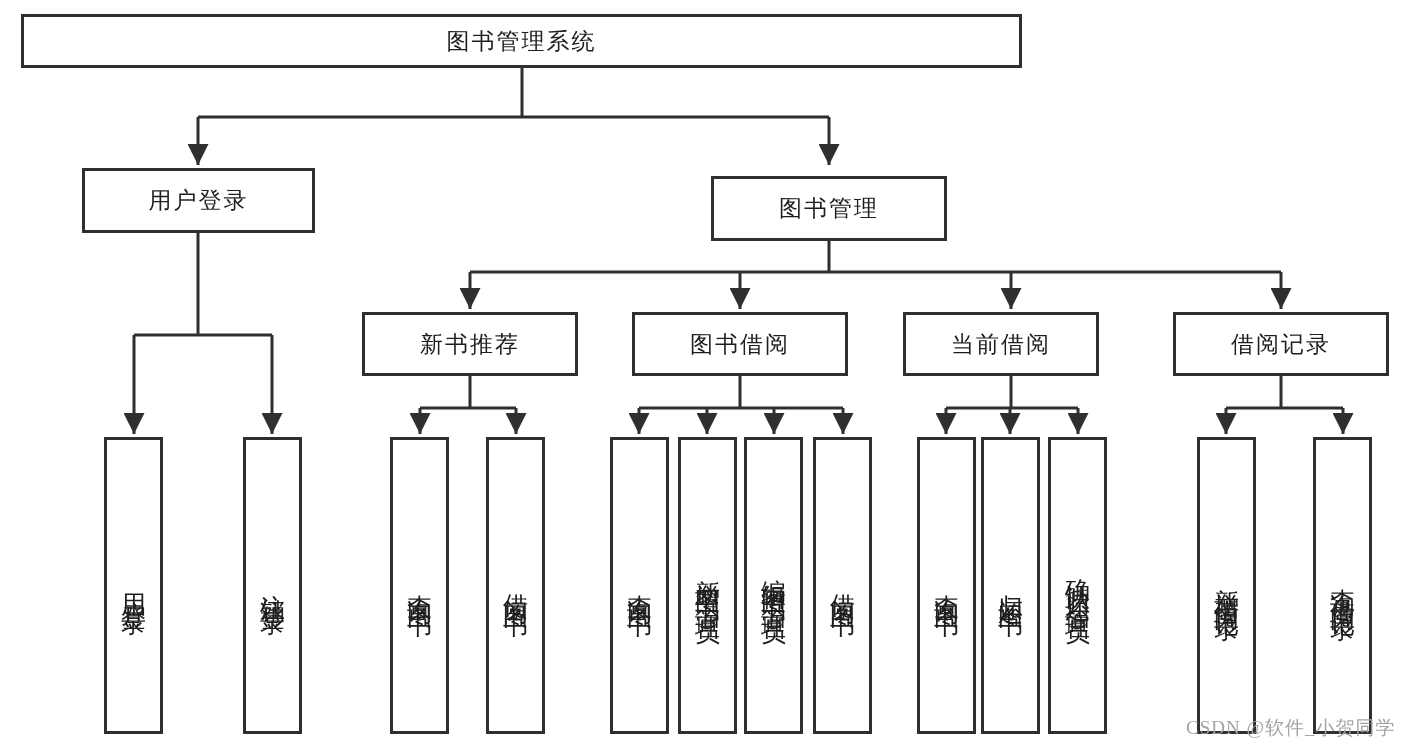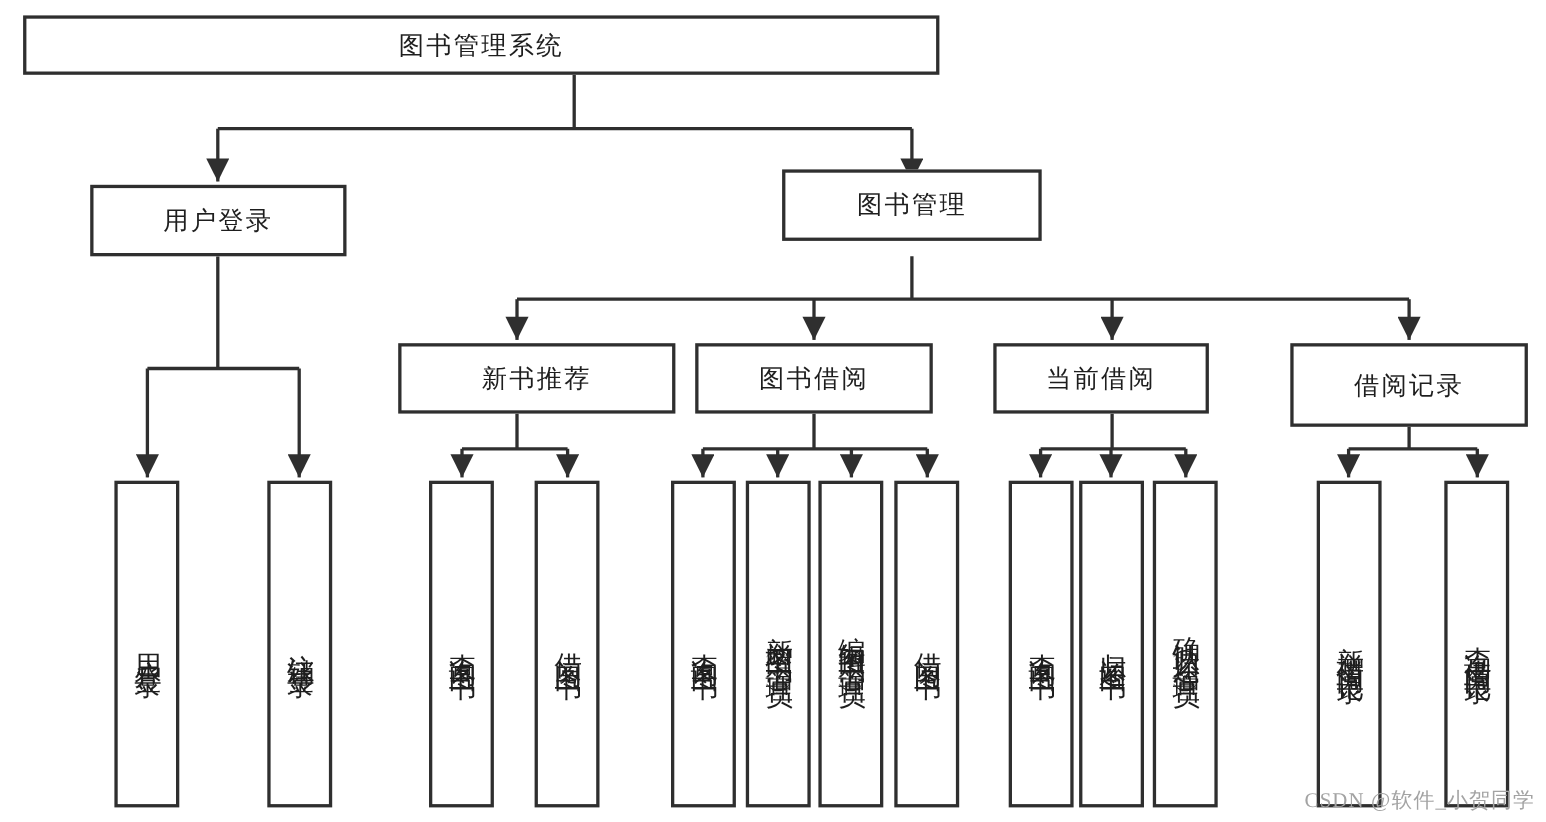--- a/index.html
+++ b/index.html
@@ -84,41 +84,41 @@
 
       <line x1="946" y1="408" x2="946" y2="434" marker-end="url(#arr)"></line>
       <line x1="1010" y1="408" x2="1010" y2="434" marker-end="url(#arr)"></line>
       <line x1="1078" y1="408" x2="1078" y2="434" marker-end="url(#arr)"></line>
 
       <line x1="1226" y1="408" x2="1226" y2="434" marker-end="url(#arr)"></line>
       <line x1="1343" y1="408" x2="1343" y2="434" marker-end="url(#arr)"></line>
     </g>
   </svg>
 
-  <div class="box h" style="left:21px;top:14px;width:833px;height:54px">
+  <div class="box h" style="left:21px;top:14px;width:1001px;height:54px">
     <span>图书管理系统</span>
   </div>
 
   <div class="box h" style="left:82px;top:168px;width:233px;height:65px">
     <span>用户登录</span>
   </div>
-  <div class="box h" style="left:711px;top:154px;width:236px;height:65px">
+  <div class="box h" style="left:711px;top:176px;width:236px;height:65px">
     <span>图书管理</span>
   </div>
 
-  <div class="box h" style="left:362px;top:312px;width:252px;height:64px">
+  <div class="box h" style="left:362px;top:312px;width:216px;height:64px">
     <span>新书推荐</span>
   </div>
   <div class="box h" style="left:632px;top:312px;width:216px;height:64px">
     <span>图书借阅</span>
   </div>
   <div class="box h" style="left:903px;top:312px;width:196px;height:64px">
     <span>当前借阅</span>
   </div>
-  <div class="box h" style="left:1173px;top:312px;width:216px;height:76px">
+  <div class="box h" style="left:1173px;top:312px;width:216px;height:64px">
     <span>借阅记录</span>
   </div>
 
   <div class="box v" style="left:104px;top:437px">
     <span class="vtext">用户登录</span>
   </div>
   <div class="box v" style="left:243px;top:437px">
     <span class="vtext">注销登录</span>
   </div>
 

